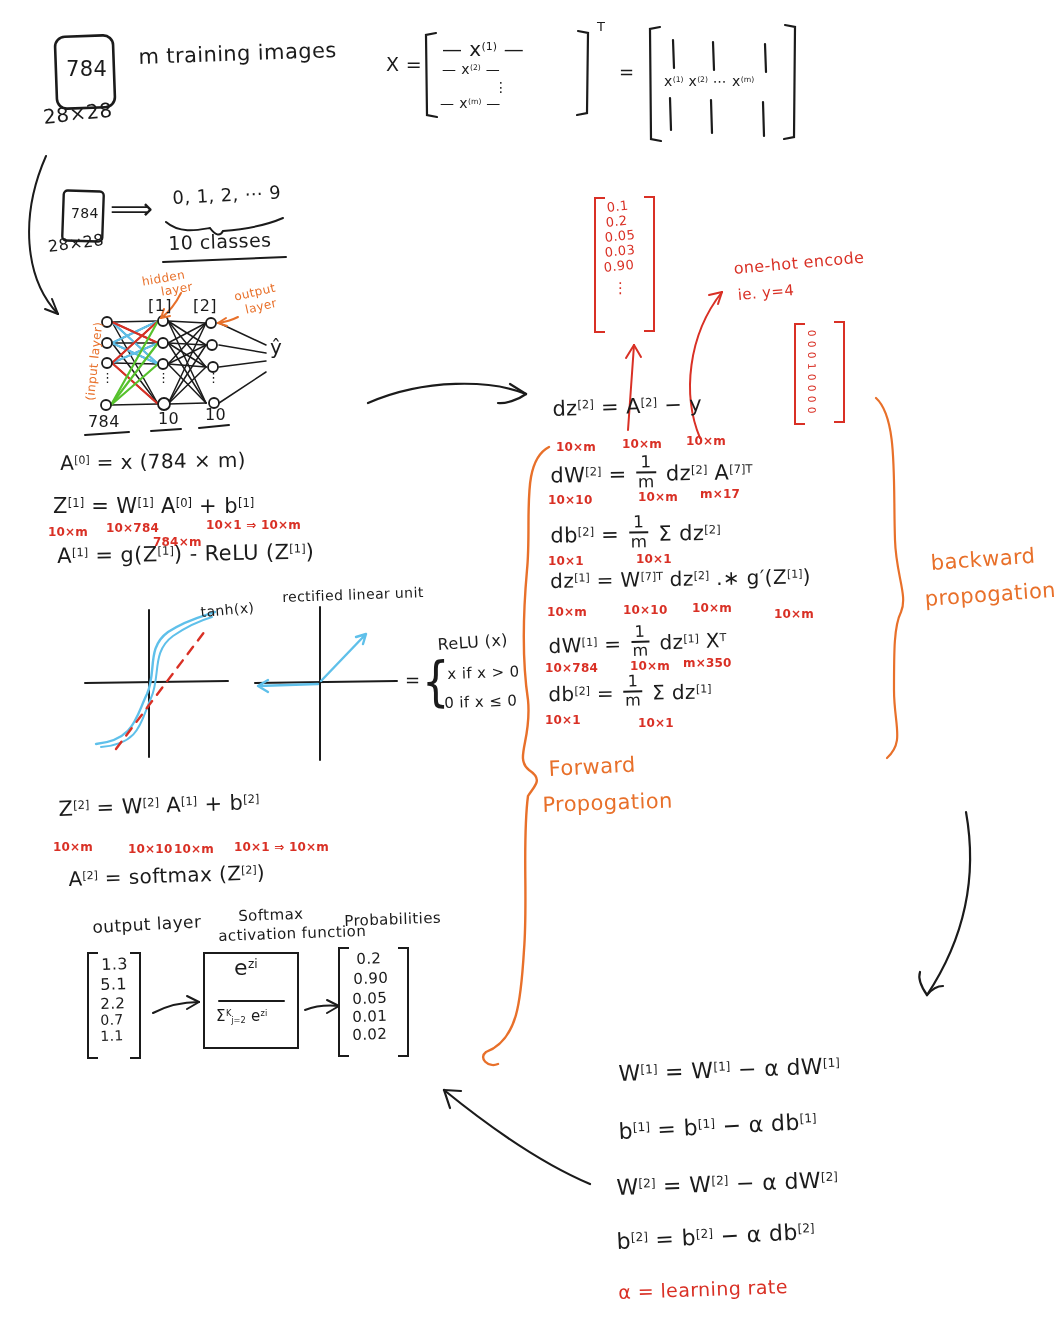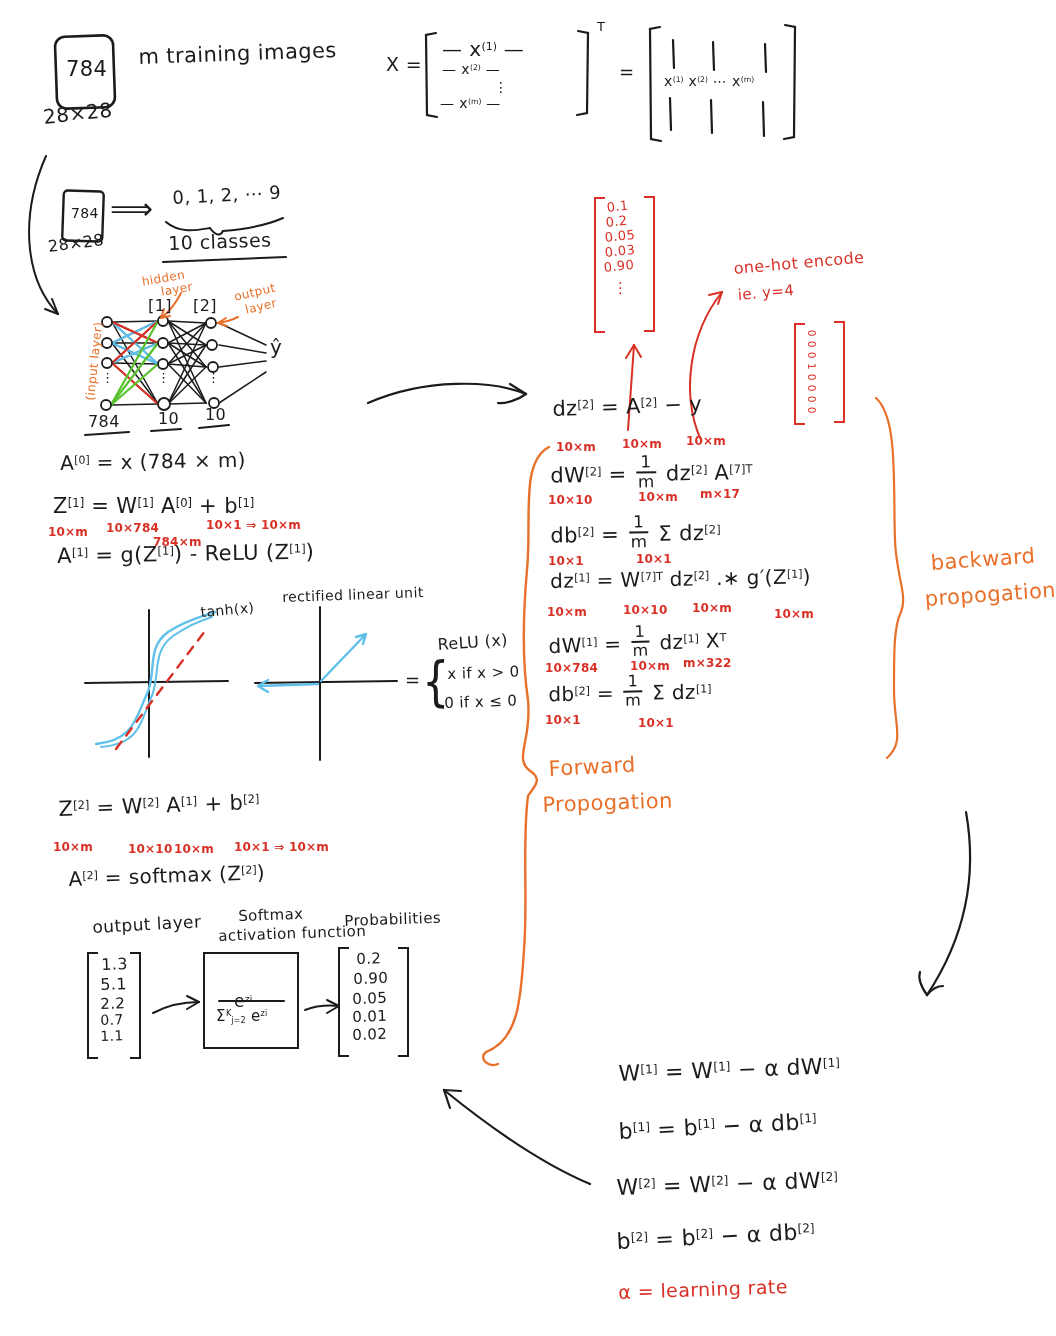--- a/index.html
+++ b/index.html
@@ -316,21 +316,21 @@
   <div class="t dim" style="left:623px;top:604px">10×10</div>
   <div class="t dim" style="left:692px;top:602px">10×m</div>
   <div class="t dim" style="left:774px;top:608px">10×m</div>
 
   <div class="t" style="left:548px;top:630px;font-size:20px;transform:rotate(-2deg)">dW<sup>[1]</sup> = <span class="frac">
         <span class="fn">1</span>
         <span class="fd">m</span>
       </span> dz<sup>[1]</sup> X<sup>T</sup></div>
   <div class="t dim" style="left:545px;top:662px">10×784</div>
   <div class="t dim" style="left:630px;top:660px">10×m</div>
-  <div class="t dim" style="left:683px;top:657px">m×322</div>
+  <div class="t dim" style="left:683px;top:657px">m×350</div>
 
   <div class="t" style="left:548px;top:678px;font-size:20px;transform:rotate(-1deg)">db<sup>[2]</sup> = <span class="frac">
         <span class="fn">1</span>
         <span class="fd">m</span>
       </span> Σ dz<sup>[1]</sup></div>
   <div class="t dim" style="left:545px;top:714px">10×1</div>
   <div class="t dim" style="left:638px;top:717px">10×1</div>
 
   <div class="t" style="left:58px;top:798px;font-size:21px;transform:rotate(-2deg)">Z<sup>[2]</sup> = W<sup>[2]</sup> A<sup>[1]</sup> + b<sup>[2]</sup></div>
   <div class="t dim" style="left:53px;top:841px">10×m</div>
@@ -342,21 +342,21 @@
   <div class="t" style="left:92px;top:918px;font-size:17px;transform:rotate(-3deg)">output layer</div>
   <div class="br brL ink" style="left:87px;top:952px;height:103px"></div>
   <div class="br brR ink" style="left:130px;top:952px;height:103px"></div>
   <div class="t" style="left:101px;top:956px;font-size:16px;transform:rotate(-2deg)">1.3</div>
   <div class="t" style="left:100px;top:976px;font-size:16px;transform:rotate(-2deg)">5.1</div>
   <div class="t" style="left:100px;top:996px;font-size:15px;transform:rotate(-2deg)">2.2</div>
   <div class="t" style="left:100px;top:1013px;font-size:14px;transform:rotate(-2deg)">0.7</div>
   <div class="t" style="left:100px;top:1029px;font-size:14px;transform:rotate(-2deg)">1.1</div>
   <div class="t" style="left:238px;top:908px;font-size:15px;transform:rotate(-2deg)">Softmax</div>
   <div class="t" style="left:218px;top:928px;font-size:15px;transform:rotate(-2deg)">activation function</div>
-  <div class="t" style="left:234px;top:992px;font-size:17px">e<sup>zi</sup></div>
+  <div class="t" style="left:234px;top:956px;font-size:22px">e<sup>zi</sup></div>
   <div class="t" style="left:216px;top:1008px;font-size:15px">Σ<sup>K</sup><sub>j=2</sub> e<sup>zi</sup></div>
   <div class="t" style="left:344px;top:913px;font-size:15px;transform:rotate(-2deg)">Probabilities</div>
   <div class="br brL ink" style="left:338px;top:947px;height:106px"></div>
   <div class="br brR ink" style="left:398px;top:947px;height:106px"></div>
   <div class="t" style="left:356px;top:951px;font-size:15px;transform:rotate(-2deg)">0.2</div>
   <div class="t" style="left:353px;top:971px;font-size:15px;transform:rotate(-2deg)">0.90</div>
   <div class="t" style="left:352px;top:991px;font-size:15px;transform:rotate(-2deg)">0.05</div>
   <div class="t" style="left:352px;top:1009px;font-size:15px;transform:rotate(-2deg)">0.01</div>
   <div class="t" style="left:352px;top:1027px;font-size:15px;transform:rotate(-2deg)">0.02</div>
 

